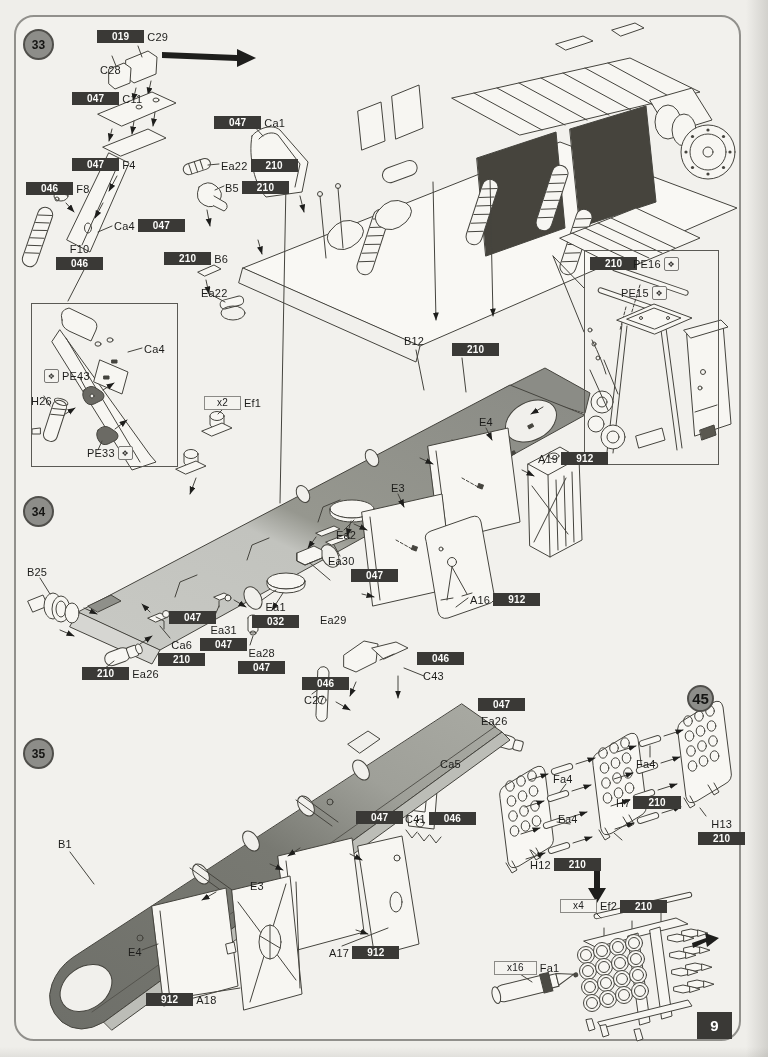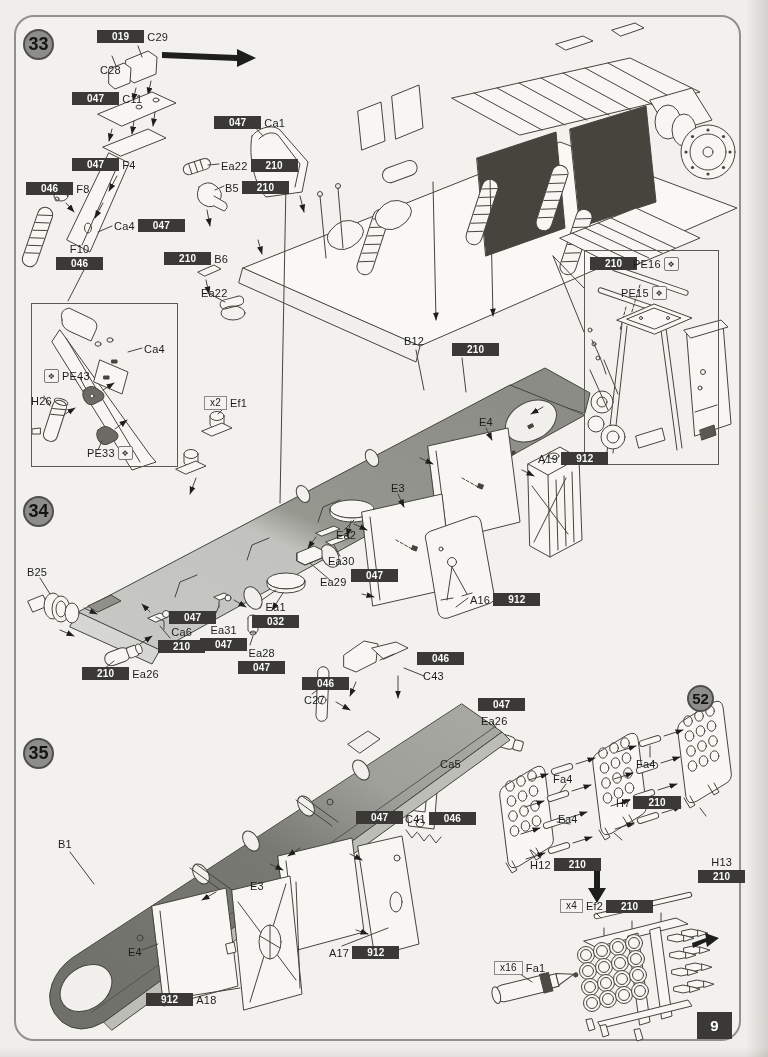--- a/index.html
+++ b/index.html
@@ -12,25 +12,25 @@
   .edge-bottom{position:absolute;left:0;bottom:0;width:100%;height:10px;
          background:linear-gradient(to bottom,rgba(60,58,52,0),rgba(60,58,52,0.08));z-index:6;}
   svg.art{position:absolute;left:0;top:0;z-index:1;}
   .inset{position:absolute;border:1.6px solid #5a5954;z-index:2;}
   .co{position:absolute;display:flex;align-items:center;gap:3px;white-space:nowrap;
       font-size:11px;color:#1d1d1b;z-index:4;letter-spacing:0.2px;}
   .co.stackc{flex-direction:column;align-items:center;gap:2px;}
   .badge{display:inline-block;background:#3a3936;color:#fbfbf9;font-weight:bold;font-size:10px;
          line-height:13px;padding:0 15px;min-width:14px;text-align:center;}
   .qty{display:inline-block;border:1px solid #8b8a86;background:#f4f3ef;font-size:10px;
-       line-height:12px;padding:0 5px;color:#222;}
+       line-height:12px;padding:0 12px;color:#222;}
   .pe{display:inline-flex;width:13px;height:12px;border:1px solid #7a7976;border-radius:2px;
       background:#f4f3ef;font-size:8px;line-height:11px;align-items:center;justify-content:center;color:#3a3936;}
   .step-circle{position:absolute;width:31px;height:31px;border-radius:50%;background:#8d8d89;
-      border:2px solid #504f4b;color:#151513;font-weight:bold;font-size:18px;
+      border:2px solid #504f4b;color:#151513;font-weight:bold;font-size:12px;
       display:flex;align-items:center;justify-content:center;box-sizing:border-box;z-index:4;}
   .step-circle.sm{width:27px;height:27px;font-size:15px;}
   .page-num{position:absolute;left:697px;top:1012px;width:35px;height:27px;background:#3a3936;
       color:#fff;font-weight:bold;font-size:15px;display:flex;align-items:center;justify-content:center;z-index:4;}
 </style>
 </head>
 <body>
 
 <div id="canvas">
   <div class="sheet"></div>
@@ -555,21 +555,21 @@
       <line x1="520" y1="974" x2="532" y2="982"></line>
     </g>
   </svg>
 
   <div class="inset" style="left:31px;top:303px;width:145px;height:162px"></div>
   <div class="inset" style="left:584px;top:250px;width:133px;height:213px"></div>
 
   <div class="step-circle" style="left:23px;top:29px">33</div>
   <div class="step-circle" style="left:23px;top:496px">34</div>
   <div class="step-circle" style="left:23px;top:738px">35</div>
-  <div class="step-circle sm" style="left:687px;top:685px">52</div>
+  <div class="step-circle sm" style="left:687px;top:685px">45</div>
 
   <div class="co" style="left:97px;top:30px">
     <span class="badge">019</span>
     <span class="part">C29</span>
   </div>
   <div class="co" style="left:100px;top:64px">
     <span class="part">C28</span>
   </div>
   <div class="co" style="left:72px;top:92px">
     <span class="badge">047</span>
@@ -655,21 +655,21 @@
   </div>
   <div class="co" style="left:391px;top:482px">
     <span class="part">E3</span>
   </div>
   <div class="co" style="left:336px;top:529px">
     <span class="part">Ea2</span>
   </div>
   <div class="co" style="left:328px;top:555px">
     <span class="part">Ea30</span>
   </div>
-  <div class="co" style="left:320px;top:576px">
+  <div class="co" style="left:320px;top:614px">
     <span class="part">Ea29</span>
   </div>
   <div class="co" style="left:351px;top:569px">
     <span class="badge">047</span>
   </div>
   <div class="co" style="left:27px;top:566px">
     <span class="part">B25</span>
   </div>
   <div class="co" style="left:169px;top:611px">
     <span class="badge">047</span>
@@ -679,21 +679,21 @@
     <span class="badge">032</span>
   </div>
   <div class="co stackc" style="left:200px;top:624px">
     <span class="part">Ea31</span>
     <span class="badge">047</span>
   </div>
   <div class="co stackc" style="left:238px;top:647px">
     <span class="part">Ea28</span>
     <span class="badge">047</span>
   </div>
-  <div class="co stackc" style="left:158px;top:626px">
+  <div class="co stackc" style="left:158px;top:639px">
     <span class="part">Ca6</span>
     <span class="badge">210</span>
   </div>
   <div class="co" style="left:82px;top:667px">
     <span class="badge">210</span>
     <span class="part">Ea26</span>
   </div>
   <div class="co" style="left:470px;top:593px">
     <span class="part">A16</span>
     <span class="badge">912</span>
@@ -758,21 +758,21 @@
     <span class="part">Fa4</span>
   </div>
   <div class="co" style="left:530px;top:858px">
     <span class="part">H12</span>
     <span class="badge">210</span>
   </div>
   <div class="co" style="left:616px;top:796px">
     <span class="part">H7</span>
     <span class="badge">210</span>
   </div>
-  <div class="co stackc" style="left:698px;top:856px">
+  <div class="co stackc" style="left:698px;top:818px">
     <span class="part">H13</span>
     <span class="badge">210</span>
   </div>
   <div class="co" style="left:560px;top:899px">
     <span class="qty">x4</span>
     <span class="part">Ef2</span>
     <span class="badge">210</span>
   </div>
   <div class="co" style="left:494px;top:961px">
     <span class="qty">x16</span>

